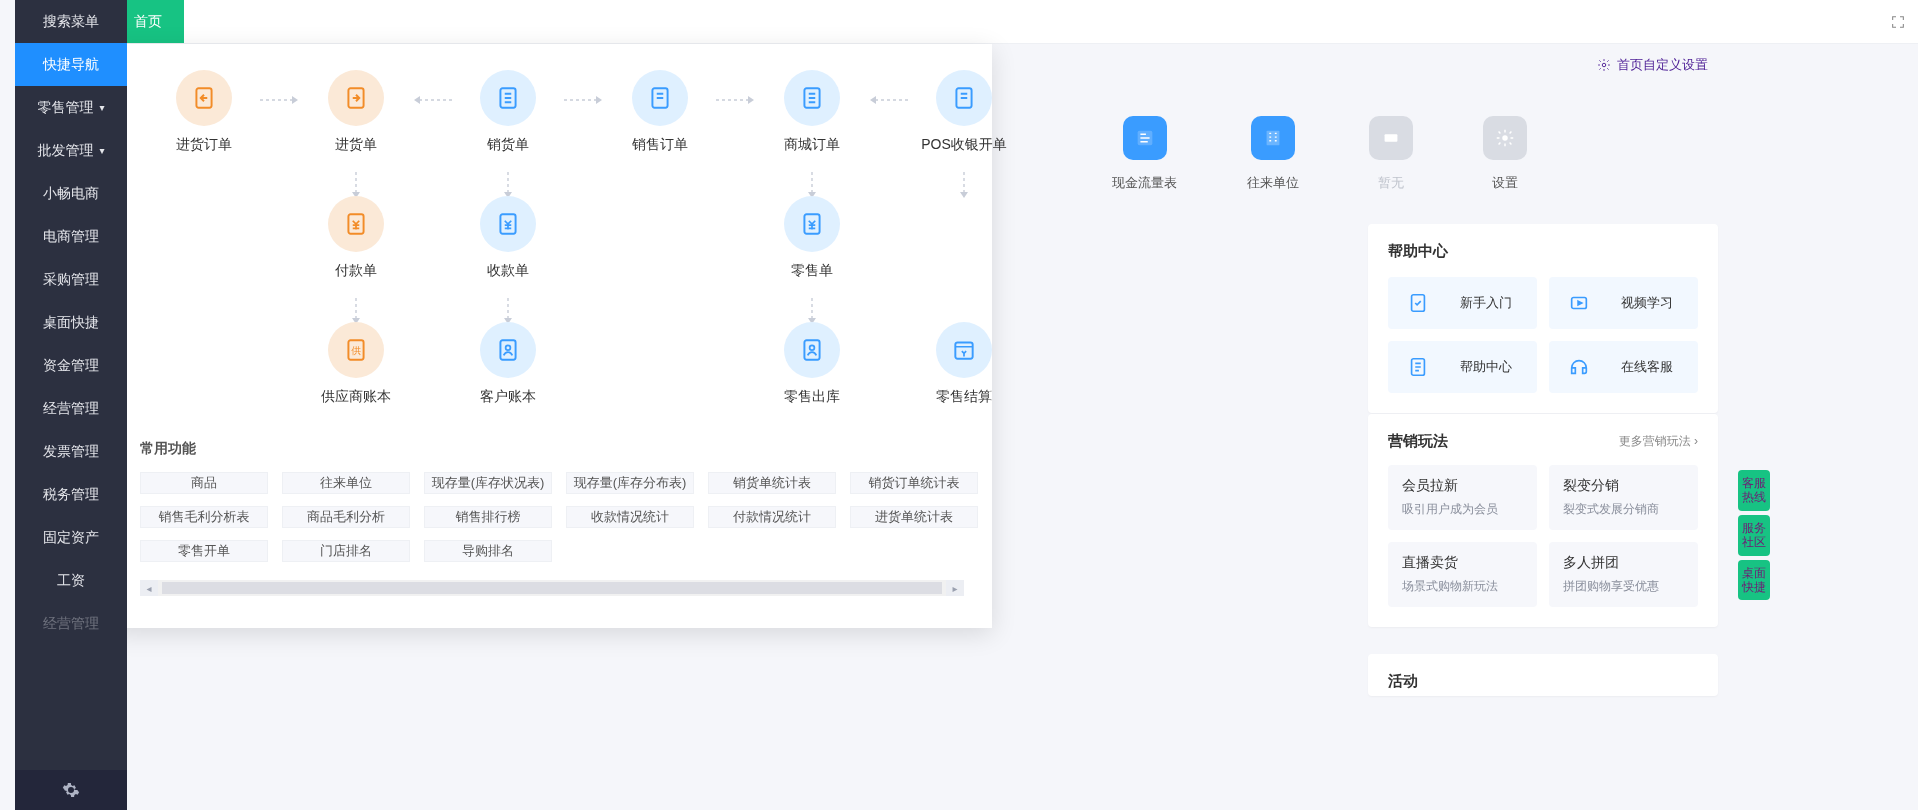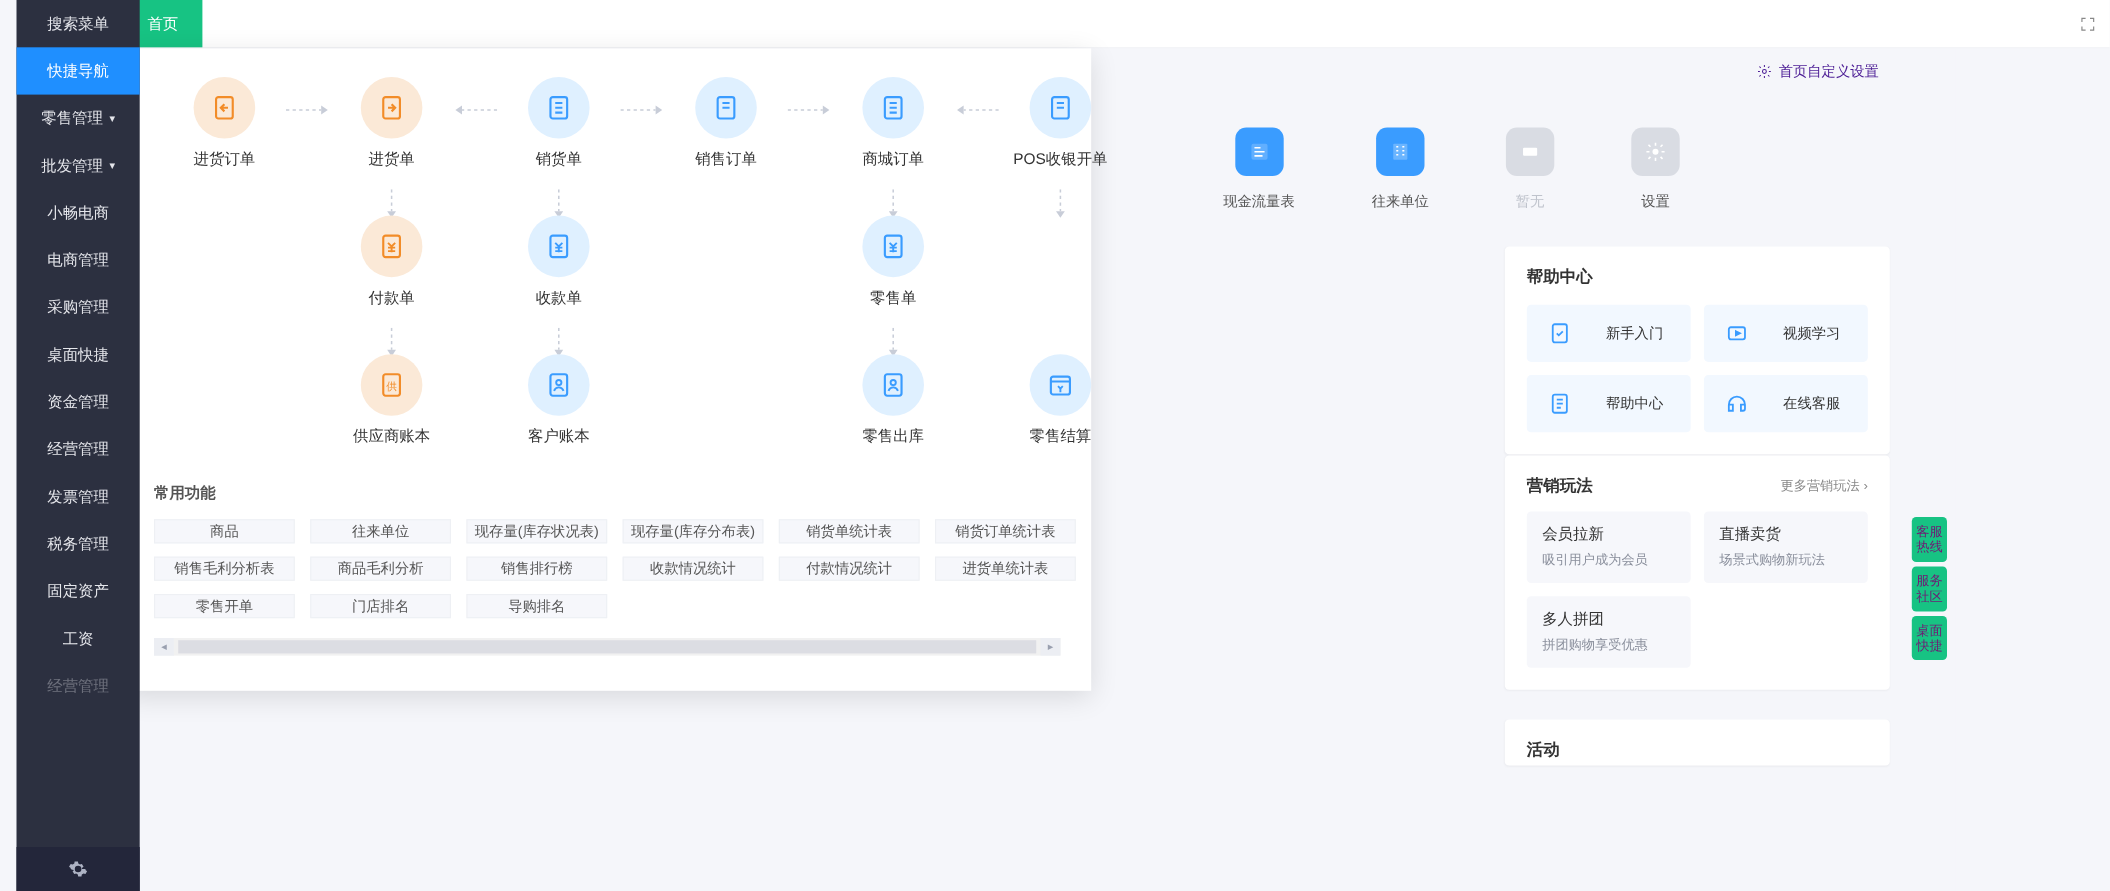--- a/index.html
+++ b/index.html
@@ -247,20 +247,24 @@
 
     <div class="panel market-panel">
       <div class="market-head">
         <div class="panel-title" style="margin:0">营销玩法</div>
         <div class="market-more"><span>更多营销玩法</span> ›</div>
       </div>
       <div class="market-grid">
         <div class="market-card">
             <div class="t">会员拉新</div>
             <div class="s">吸引用户成为会员</div>
+          </div>
+        <div class="market-card">
+            <div class="t">裂变分销</div>
+            <div class="s">裂变式发展分销商</div>
           </div>
         <div class="market-card">
             <div class="t">直播卖货</div>
             <div class="s">场景式购物新玩法</div>
           </div>
         <div class="market-card">
             <div class="t">多人拼团</div>
             <div class="s">拼团购物享受优惠</div>
           </div>
       </div>

